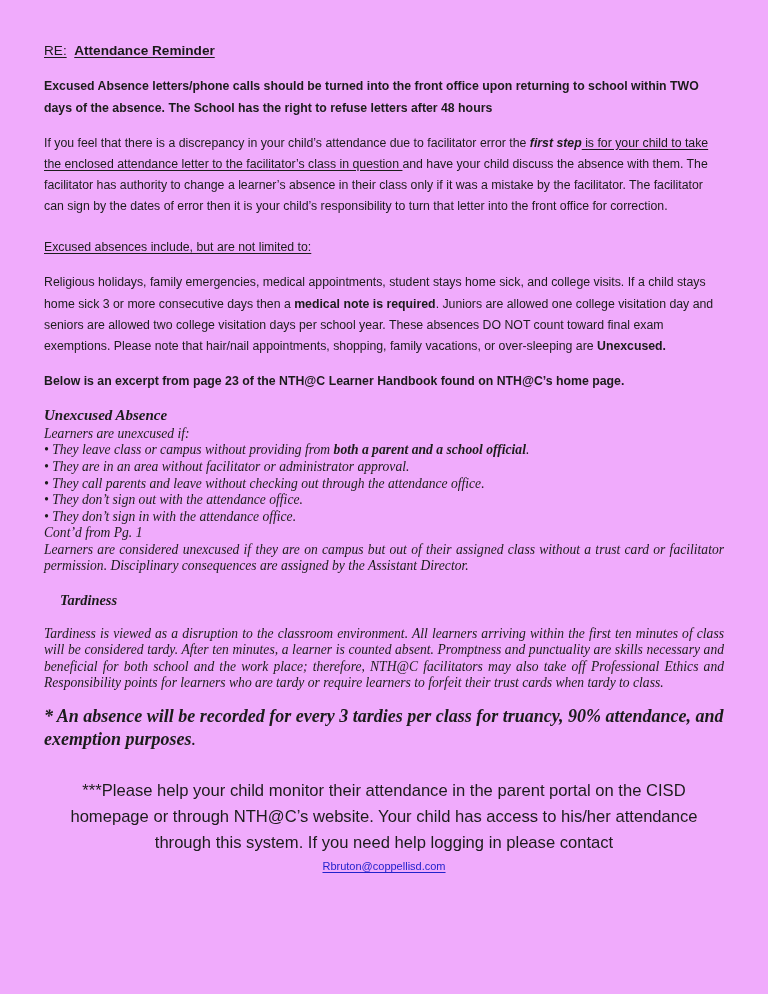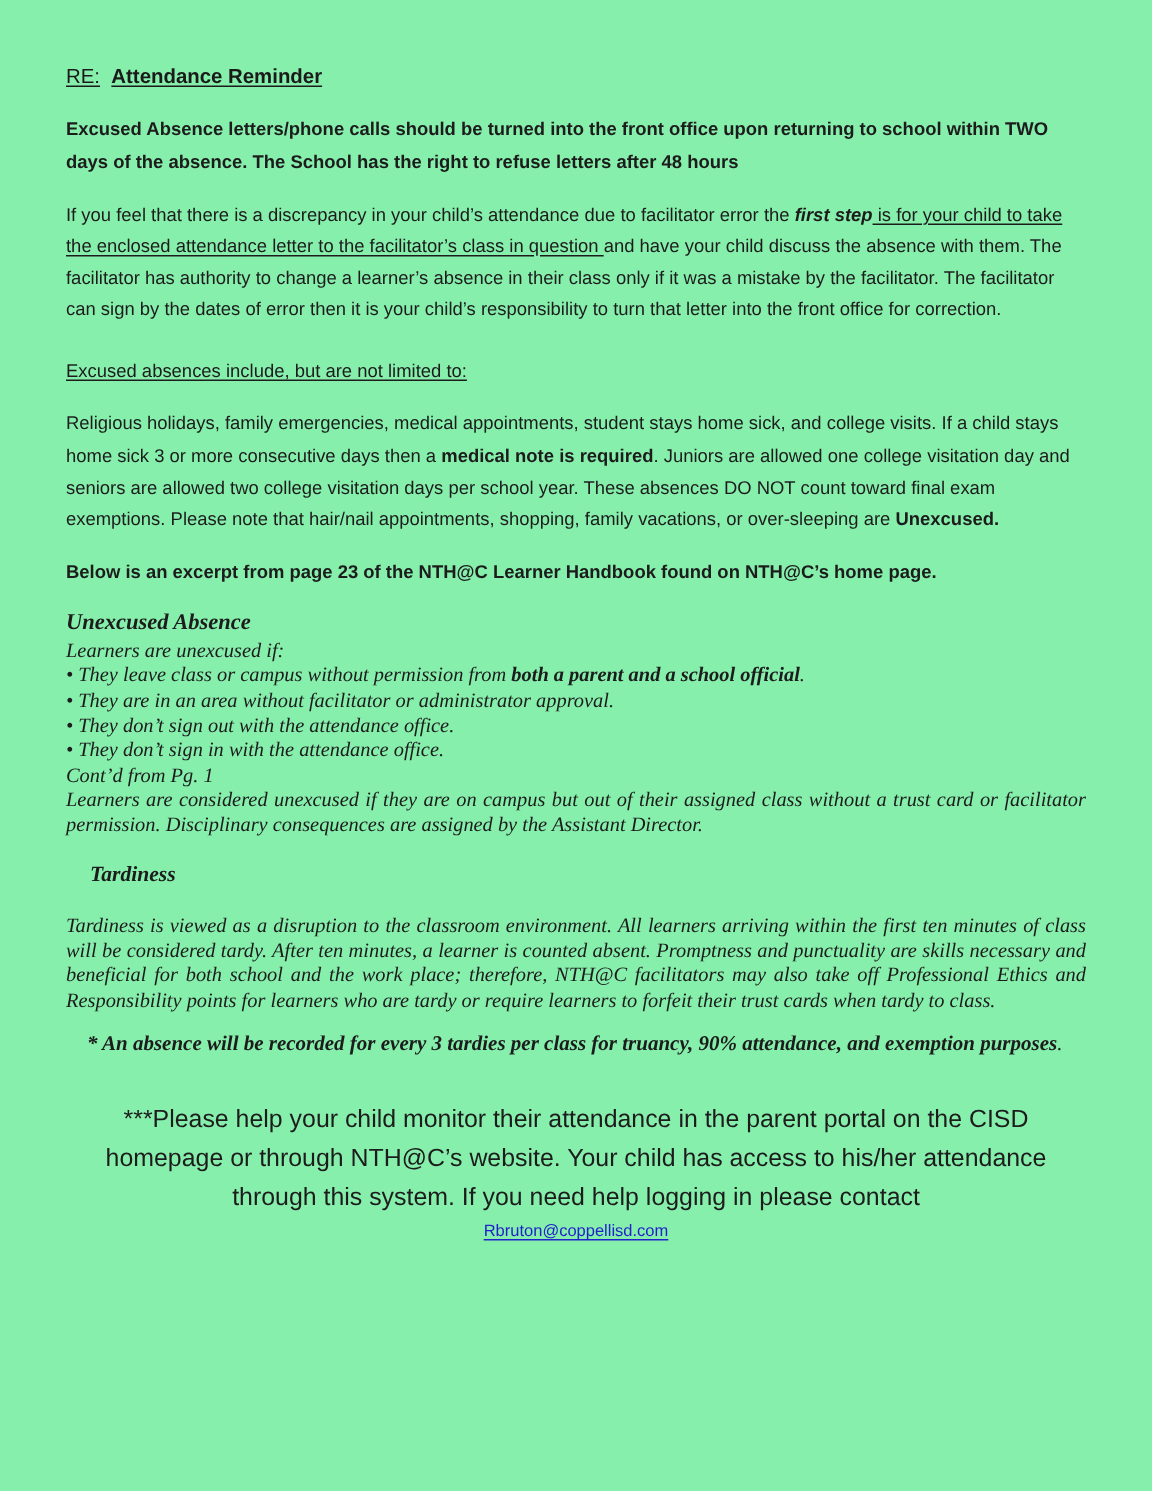--- a/index.html
+++ b/index.html
@@ -13,21 +13,21 @@
     height: 994px;
     overflow: hidden;
     font-family: "Liberation Sans", sans-serif;
     color: #1a1a1a;
     -webkit-font-smoothing: antialiased;
   }
   .page {
     position: relative;
     width: 768px;
     height: 994px;
-    background: #86efac;
+    background: #f0abfc;
     box-sizing: border-box;
     padding: 41px 44px 0 44px;
   }
   .doc-body {
     width: 680px;
   }
 
   
   .memo {
     font-family: "Liberation Sans", sans-serif;
@@ -111,25 +111,25 @@
     text-justify: inter-word;
   }
   .ex-para {
     font-style: italic;
     margin: 0;
     text-align: justify;
     text-justify: inter-word;
   }
   .ex-note {
     font-family: "Liberation Serif", serif;
-    font-size: 14px;
+    font-size: 18px;
     font-weight: bold;
     font-style: italic;
     line-height: 1.3;
-    margin: 13px 0 0 14px;
+    margin: 13px 0 0 0;
   }
   .ex-note .tail {
     font-weight: normal;
   }
 
   
   .closing {
     font-family: "Liberation Sans", sans-serif;
     font-size: 16.6px;
     line-height: 1.58;
@@ -171,26 +171,27 @@
 
       <p class="p-bold">Below is an excerpt from page 23 of the NTH@C Learner Handbook found on NTH@C’s home page.</p>
     </div>
 
     <div class="excerpt">
 
       <div class="excerpt-h1">Unexcused Absence</div>
 
       <p class="ex-line">Learners are unexcused if:</p>
 
-      <p class="ex-bullet"><span>• They leave class or campus without permission from </span><span class="b">both a parent and a school official</span><span>.</span></p>
+      <p class="ex-bullet"><span>• They leave class or campus without providing from </span><span class="b">both a parent and a school official</span><span>.</span></p>
 
       <p class="ex-bullet"><span>• They are in an area without facilitator or administrator approval.</span></p>
 
 
 
+      <p class="ex-line"><span>• They call parents and leave without checking out through the attendance office.</span></p>
 
       <p class="ex-line"><span>• They don’t sign out with the attendance office.</span></p>
 
       <p class="ex-line"><span>• They don’t sign in with the attendance office.</span></p>
 
       <p class="ex-line">Cont’d from Pg. 1</p>
 
       <p class="ex-para">Learners are considered unexcused if they are on campus but out of their assigned class without a trust card or facilitator permission. Disciplinary consequences are assigned by the Assistant Director.</p>
 
       <div class="excerpt-h2">Tardiness</div>

